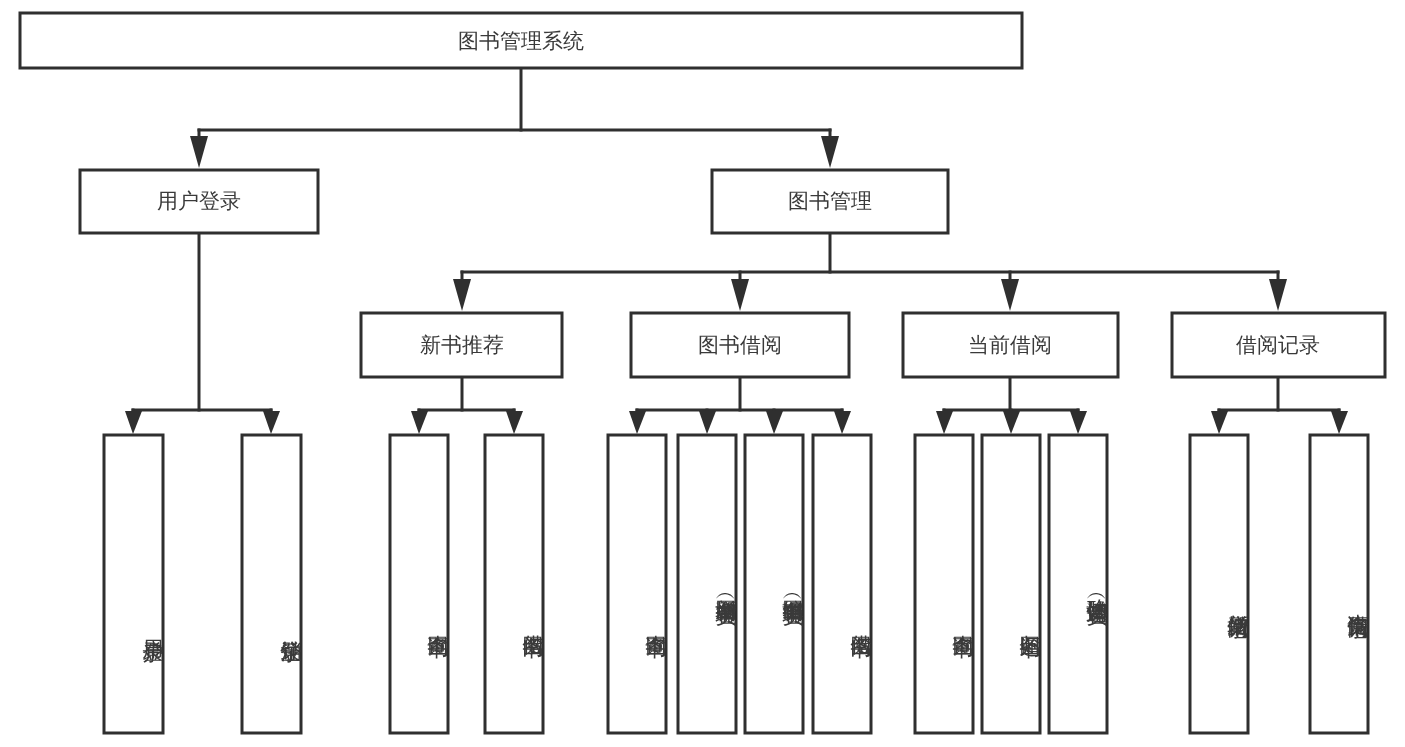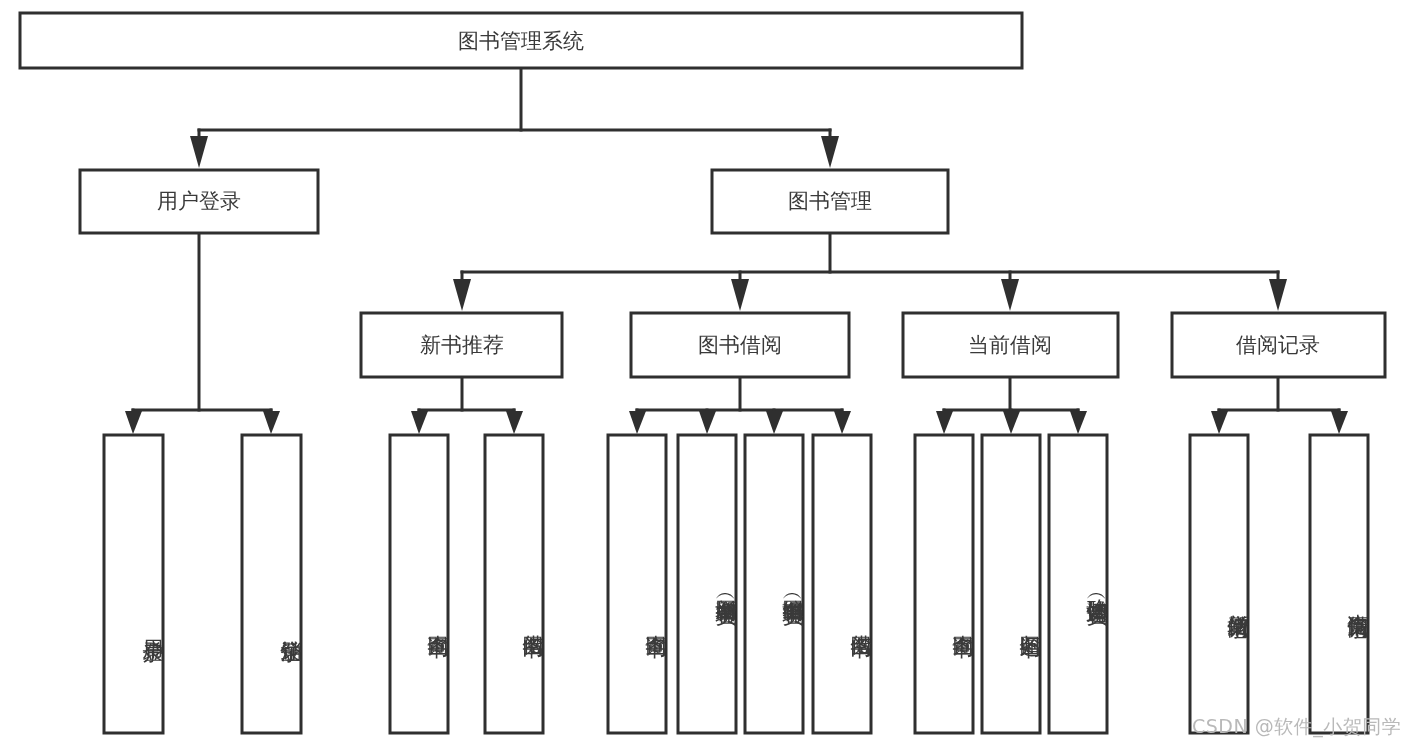--- a/index.html
+++ b/index.html
@@ -209,15 +209,14 @@
   <div class="node-label-v" style="left:915px; top:510px; width:58px; height:220px;">查询图书</div>
 
   <div class="node-label-v" style="left:982px; top:510px; width:58px; height:220px;">归还图书</div>
 
   <div class="node-label-v" style="left:1049px; top:444px; width:58px; height:285px;">确认归还（管理员）</div>
 
   <div class="node-label-v" style="left:1190px; top:470px; width:58px; height:260px;">新增借阅记录</div>
 
   <div class="node-label-v" style="left:1310px; top:470px; width:58px; height:260px;">查询借阅记录</div>
 
-  <div class="watermark" style="left:1192px; top:714px;">CSDN @软件_小贺同学</div>
 
 </div>
 
 </body></html>

